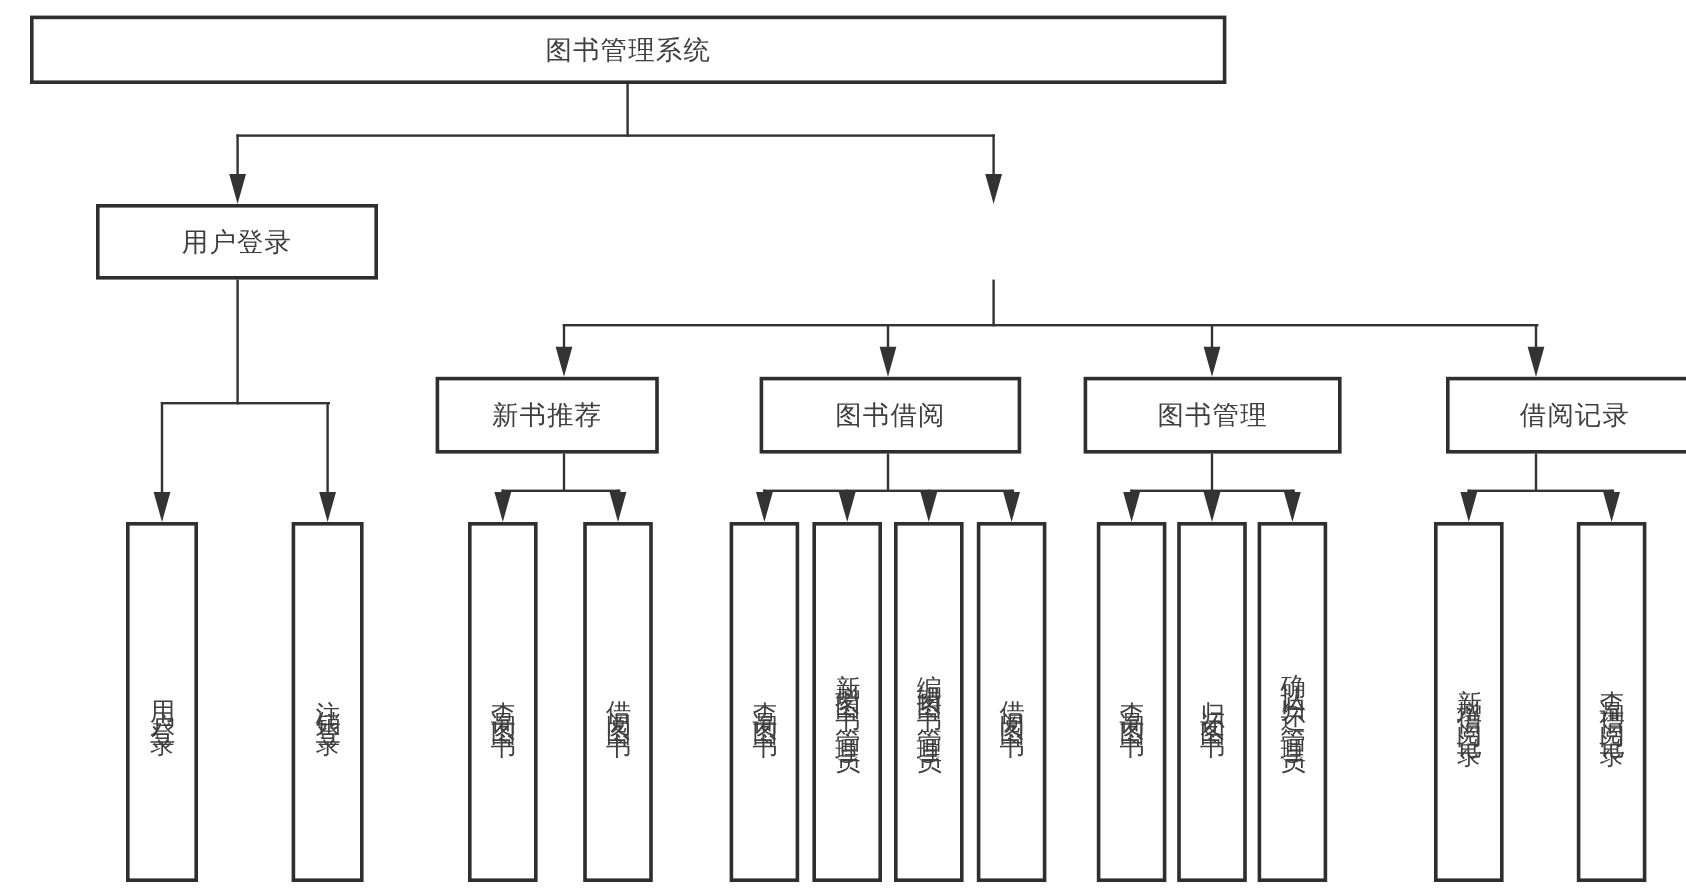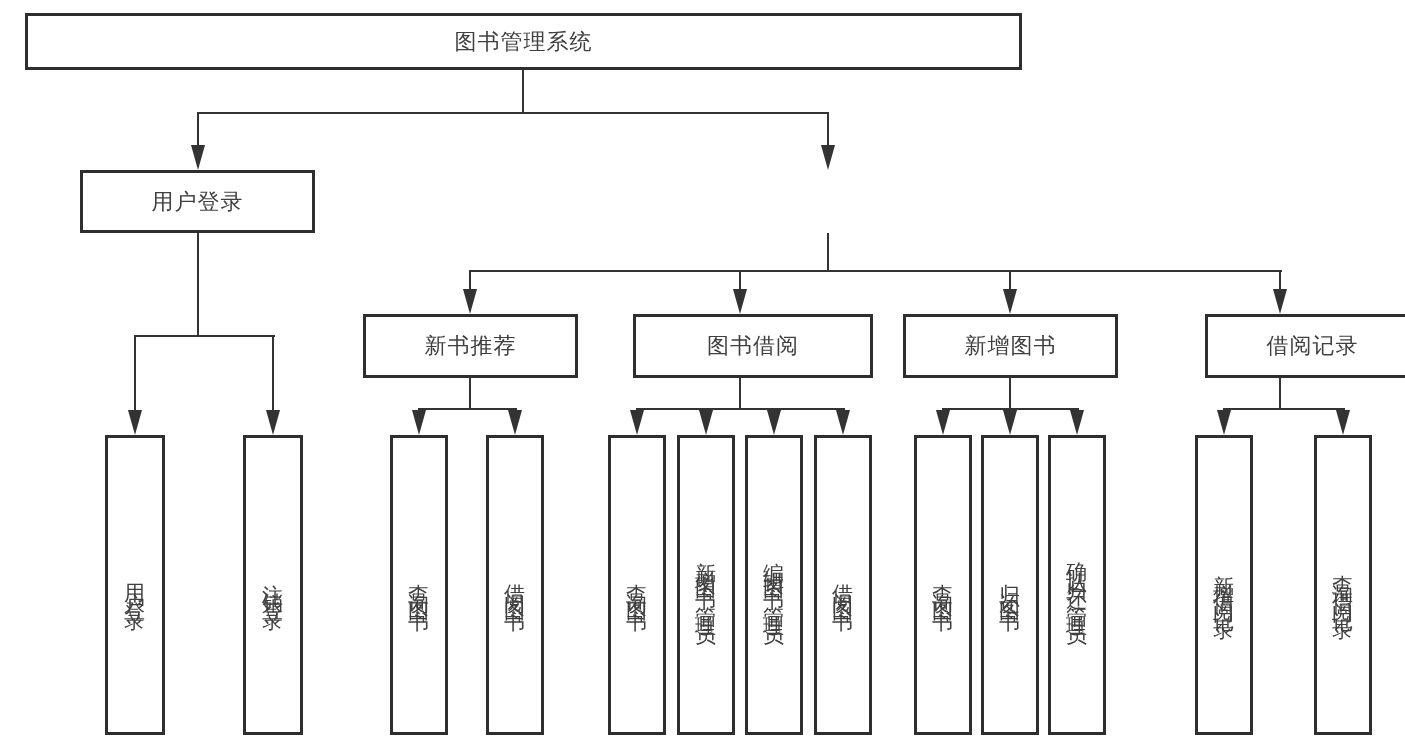--- a/index.html
+++ b/index.html
@@ -98,28 +98,28 @@
   <div class="ln" style="left:469px; top:270px; width:813px; height:2px;"></div>
   <div class="ln" style="left:469px; top:270px; width:2px; height:24px;"></div>
   <div class="ar" style="left:463px; top:289px;"></div>
   <div class="ln" style="left:739px; top:270px; width:2px; height:24px;"></div>
   <div class="ar" style="left:733px; top:289px;"></div>
   <div class="ln" style="left:1009px; top:270px; width:2px; height:24px;"></div>
   <div class="ar" style="left:1003px; top:289px;"></div>
   <div class="ln" style="left:1279px; top:270px; width:2px; height:24px;"></div>
   <div class="ar" style="left:1273px; top:289px;"></div>
 
-  <div class="hbox" style="left:363px; top:314px; width:215px; height:64px;">
+  <div class="hbox" style="left:363px; top:314px; width:186px; height:64px;">
     <span>新书推荐</span>
   </div>
-  <div class="hbox" style="left:633px; top:314px; width:240px; height:64px;">
+  <div class="hbox" style="left:633px; top:314px; width:218px; height:64px;">
     <span>图书借阅</span>
   </div>
   <div class="hbox" style="left:903px; top:314px; width:215px; height:64px;">
-    <span>新增图书</span>
+    <span>图书管理</span>
   </div>
   <div class="hbox" style="left:1173px; top:314px; width:215px; height:64px;margin-left:32px;">
     <span>借阅记录</span>
   </div>
 
   <div class="ln" style="left:469px; top:378px; width:2px; height:32px;"></div>
   <div class="ln" style="left:418px; top:408px; width:99px; height:2px;"></div>
   <div class="ln" style="left:418px; top:408px; width:2px; height:6px;"></div>
   <div class="ar" style="left:412px; top:410px;"></div>
   <div class="ln" style="left:514px; top:408px; width:2px; height:6px;"></div>

